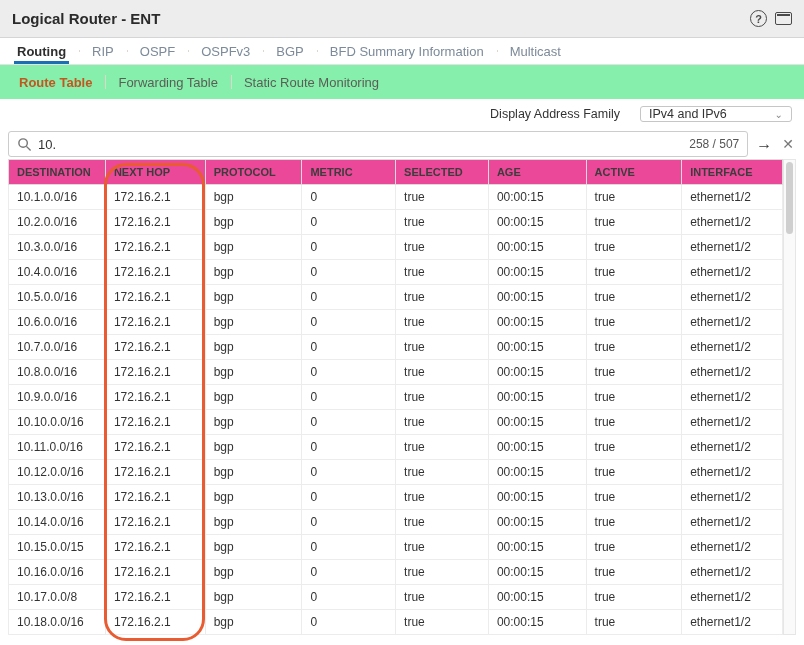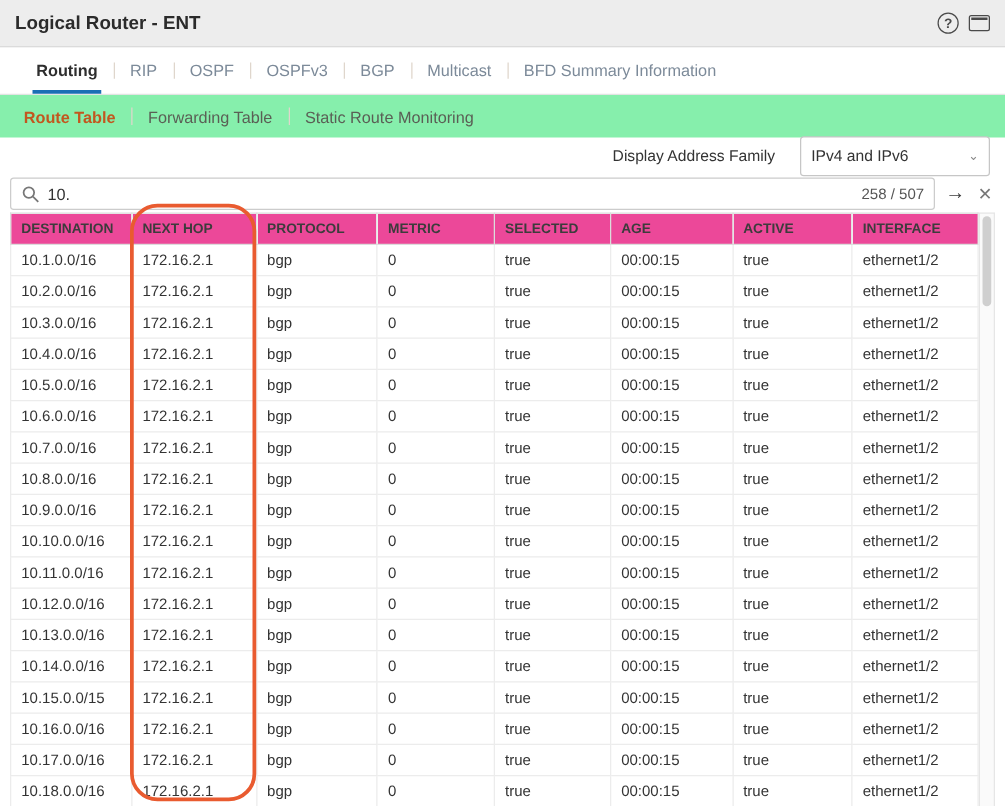--- a/index.html
+++ b/index.html
@@ -13,21 +13,21 @@
   .titlebar-icons { margin-left:auto; display:flex; align-items:center; gap:8px; }
   .help-icon { width:17px; height:17px; border:1.5px solid #4a4a4a; border-radius:50%;
                display:flex; align-items:center; justify-content:center;
                font-size:11px; font-weight:bold; color:#4a4a4a; cursor:pointer; }
   .win-icon { width:17px; height:13px; border:1.5px solid #4a4a4a; border-radius:2px;
               position:relative; cursor:pointer; }
   .win-icon::after { content:""; position:absolute; top:1px; left:1px; right:1px;
                      height:2px; background:#4a4a4a; }
 
   
-  .tabsbar { height:38px; display:flex; align-items:stretch; padding:0 16px;
+  .tabsbar { height:27px; display:flex; align-items:stretch; padding:0 4px;
              border-bottom:1px solid #E3E3E3; background:#fff; }
   .tab { font-size:13px; color:#7C8A99; padding:0 13px; display:flex; align-items:center;
          position:relative; cursor:pointer; }
   .tab + .tab::before { content:""; position:absolute; left:0; top:12px; bottom:12px;
                         width:1px; background:#DFD6CC; }
   .tab.active { color:#2e2e2e; font-weight:bold; }
   .tab.active::after { content:""; position:absolute; left:10px; right:10px; bottom:0;
                        height:3px; background:#1A6FB5; }
 
   
@@ -35,21 +35,21 @@
   .subtab { font-size:13px; color:#5a5f55; padding:0 13px; position:relative;
             cursor:pointer; display:flex; align-items:center; height:100%; }
   .subtab + .subtab::before { content:""; position:absolute; left:0; top:10px; bottom:10px;
                               width:1px; background:#DFD6CC; }
   .subtab.active { color:#C2571F; font-weight:bold; }
 
   
   .controls { height:30px; display:flex; justify-content:flex-end; align-items:center;
               padding:0 12px; gap:20px; }
   .af-label { font-size:12.5px; color:#333; }
-  .af-select { width:152px; height:32px; border:1px solid #C6C6C6; border-radius:3px;
+  .af-select { width:152px; height:16px; border:1px solid #C6C6C6; border-radius:3px;
                background:#fff; display:flex; align-items:center; padding:0 8px;
                font-size:12.5px; color:#333; cursor:pointer; }
   .af-chevron { margin-left:auto; color:#888; font-size:10px; }
 
   
   .search-row { display:flex; align-items:center; margin:2px 8px 2px 8px; gap:6px; }
   .search-box { flex:1; height:26px; border:1px solid #CCCCCC; border-radius:3px;
                 background:#fff; display:flex; align-items:center; padding:0 8px; }
   .search-glyph { width:15px; height:15px; flex:0 0 auto; }
   .search-value { font-size:13px; color:#333; margin-left:6px; }
@@ -87,22 +87,22 @@
     <span class="win-icon"></span>
   </span>
 </div>
 
 <div class="tabsbar">
   <div class="tab active">Routing</div>
   <div class="tab">RIP</div>
   <div class="tab">OSPF</div>
   <div class="tab">OSPFv3</div>
   <div class="tab">BGP</div>
+  <div class="tab">BFD Summary Information</div>
   <div class="tab">Multicast</div>
-  <div class="tab">BFD Summary Information</div>
 </div>
 
 <div class="subtabs">
   <div class="subtab active">Route Table</div>
   <div class="subtab">Forwarding Table</div>
   <div class="subtab">Static Route Monitoring</div>
 </div>
 
 <div class="controls">
   <span class="af-label">Display Address Family</span>
@@ -304,21 +304,21 @@
           <td>10.16.0.0/16</td>
           <td>172.16.2.1</td>
           <td>bgp</td>
           <td>0</td>
           <td>true</td>
           <td>00:00:15</td>
           <td>true</td>
           <td>ethernet1/2</td>
         </tr>
         <tr>
-          <td>10.17.0.0/16</td>
+          <td>10.17.0.0/8</td>
           <td>172.16.2.1</td>
           <td>bgp</td>
           <td>0</td>
           <td>true</td>
           <td>00:00:15</td>
           <td>true</td>
           <td>ethernet1/2</td>
         </tr>
         <tr>
           <td>10.18.0.0/16</td>

